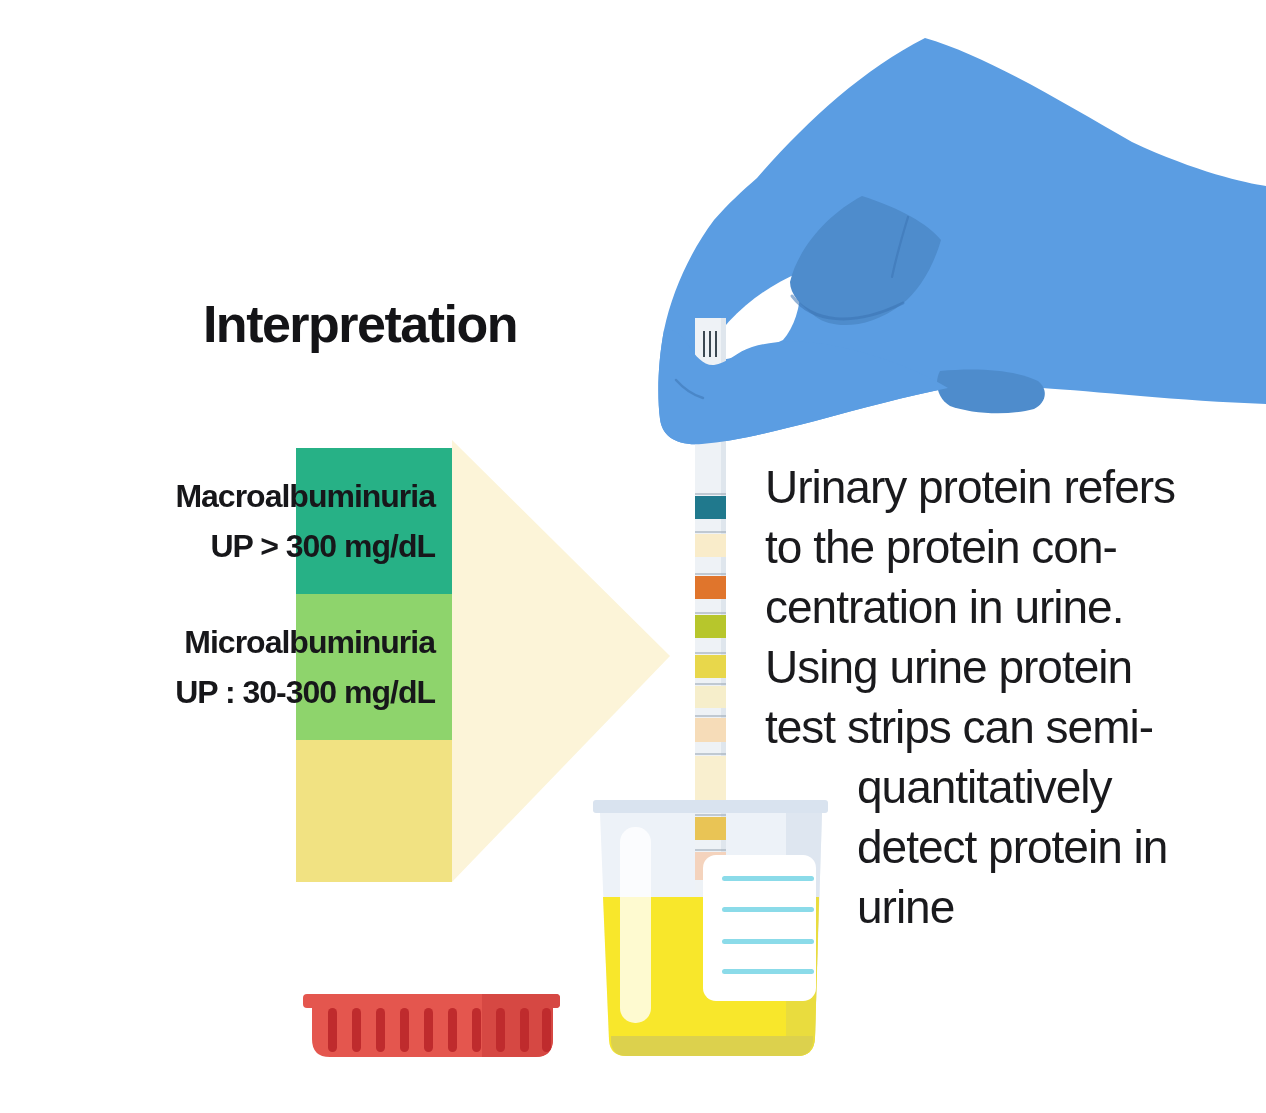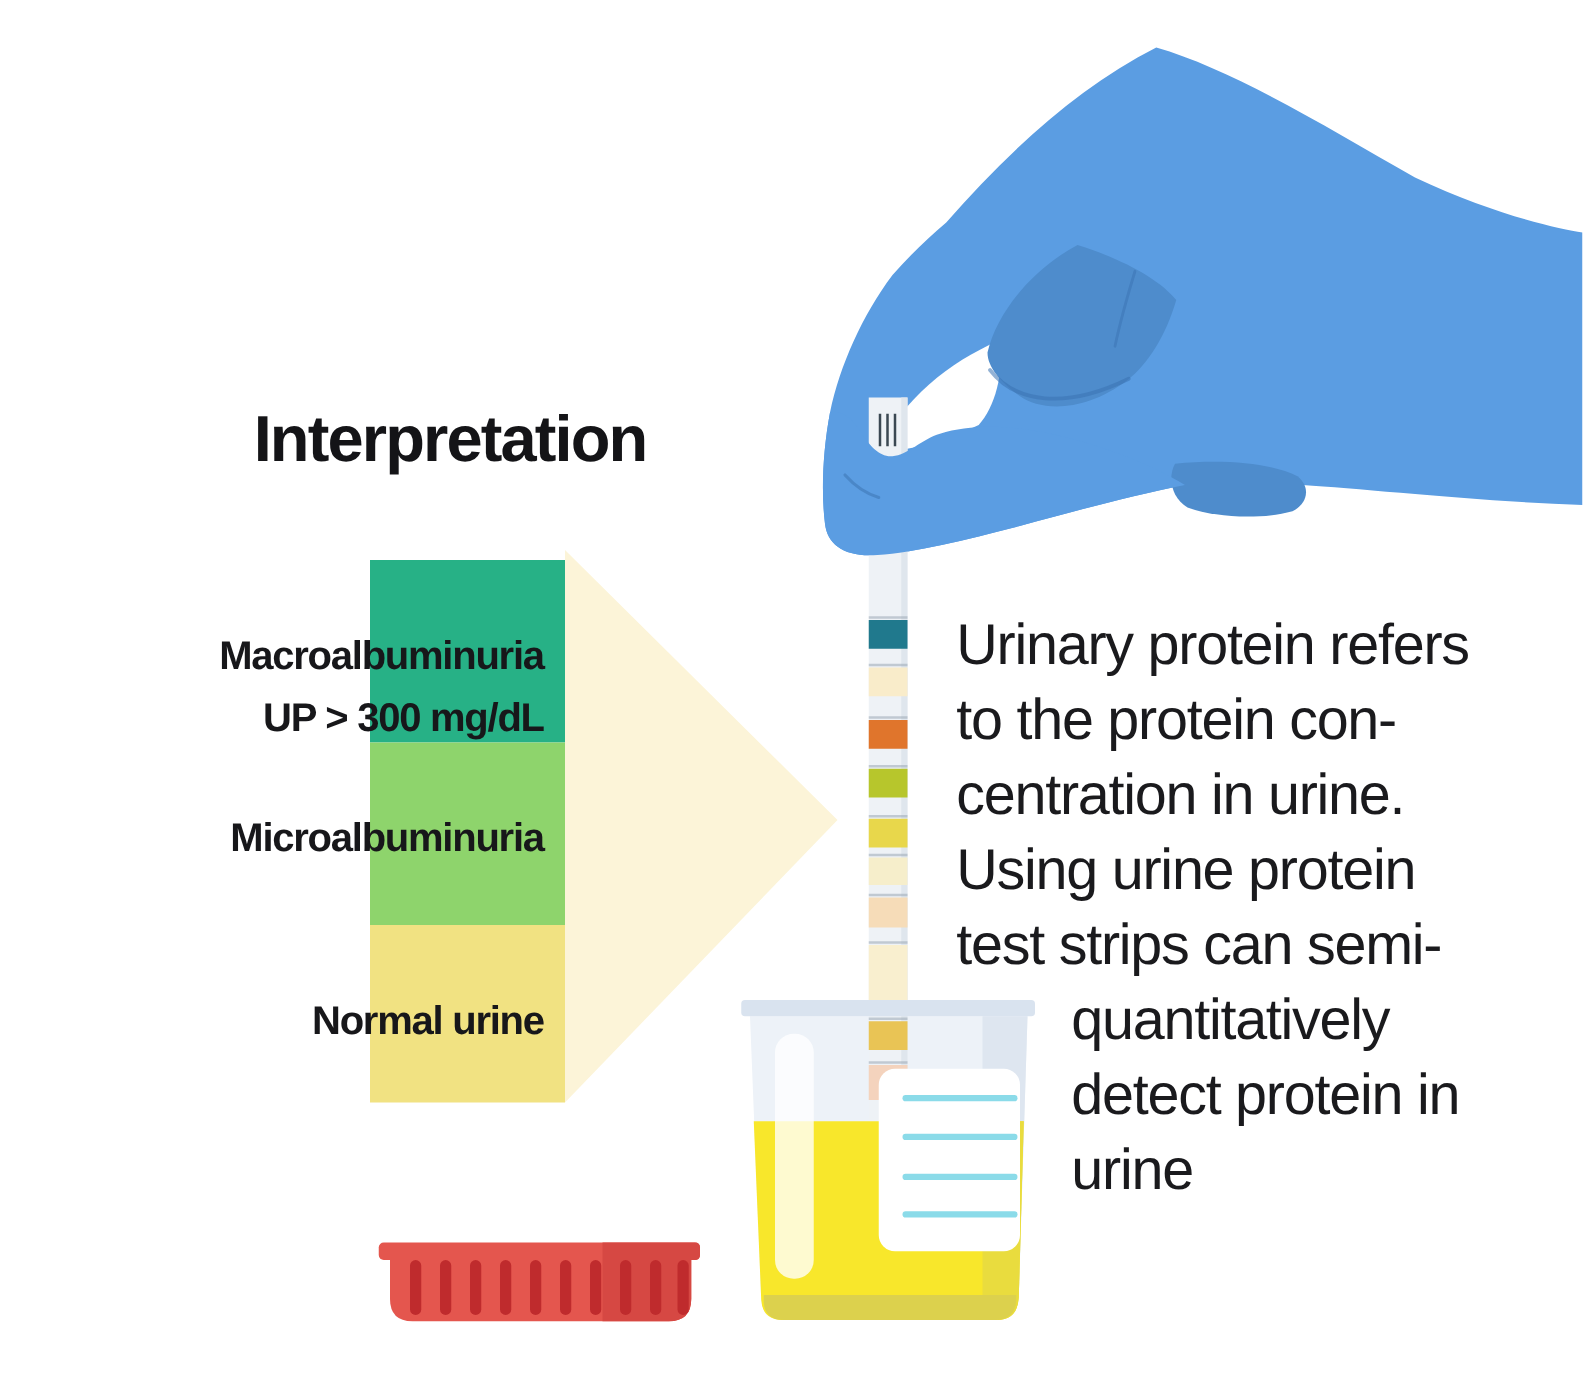--- a/index.html
+++ b/index.html
@@ -4,21 +4,21 @@
 <style>
   html, body { margin: 0; padding: 0; }
   body {
     width: 1266px; height: 1113px;
     position: relative;
     background: #ffffff;
     font-family: "Liberation Sans", "DejaVu Sans", sans-serif;
     overflow: hidden;
   }
   #scene { position: absolute; left: 0; top: 0; width: 1266px; height: 1113px; }
-  .txt { position: absolute; color: #17171a; margin-top: 28px; }
+  .txt { position: absolute; color: #17171a; }
   #title {
     left: 120px; top: 288px; width: 480px;
     text-align: center;
     font-size: 52px; font-weight: 700; line-height: 72px;
     letter-spacing: -1.5px; color: #141417;
   }
   .band-label {
     left: 30px; width: 405px;
     text-align: right;
     font-size: 32px; font-weight: 600; line-height: 50px;
@@ -150,24 +150,24 @@
   <div>Interpretation</div>
 </div>
 
 <div id="band-label-macro" class="txt band-label">
   <div>Macroalbuminuria</div>
   <div>UP &gt; 300 mg/dL</div>
 </div>
 
 <div id="band-label-micro" class="txt band-label">
   <div>Microalbuminuria</div>
+  <div>UP : 30-300 mg/dL</div>
 </div>
 
 <div id="band-label-normal" class="txt band-label">
-  <div>Normal urine</div>
 </div>
 
 <div id="description" class="txt">
   <div class="line">Urinary protein refers</div>
   <div class="line">to the protein con-</div>
   <div class="line">centration in urine.</div>
   <div class="line">Using urine protein</div>
   <div class="line">test strips can semi-</div>
   <div class="line ind">quantitatively</div>
   <div class="line ind">detect protein in</div>

